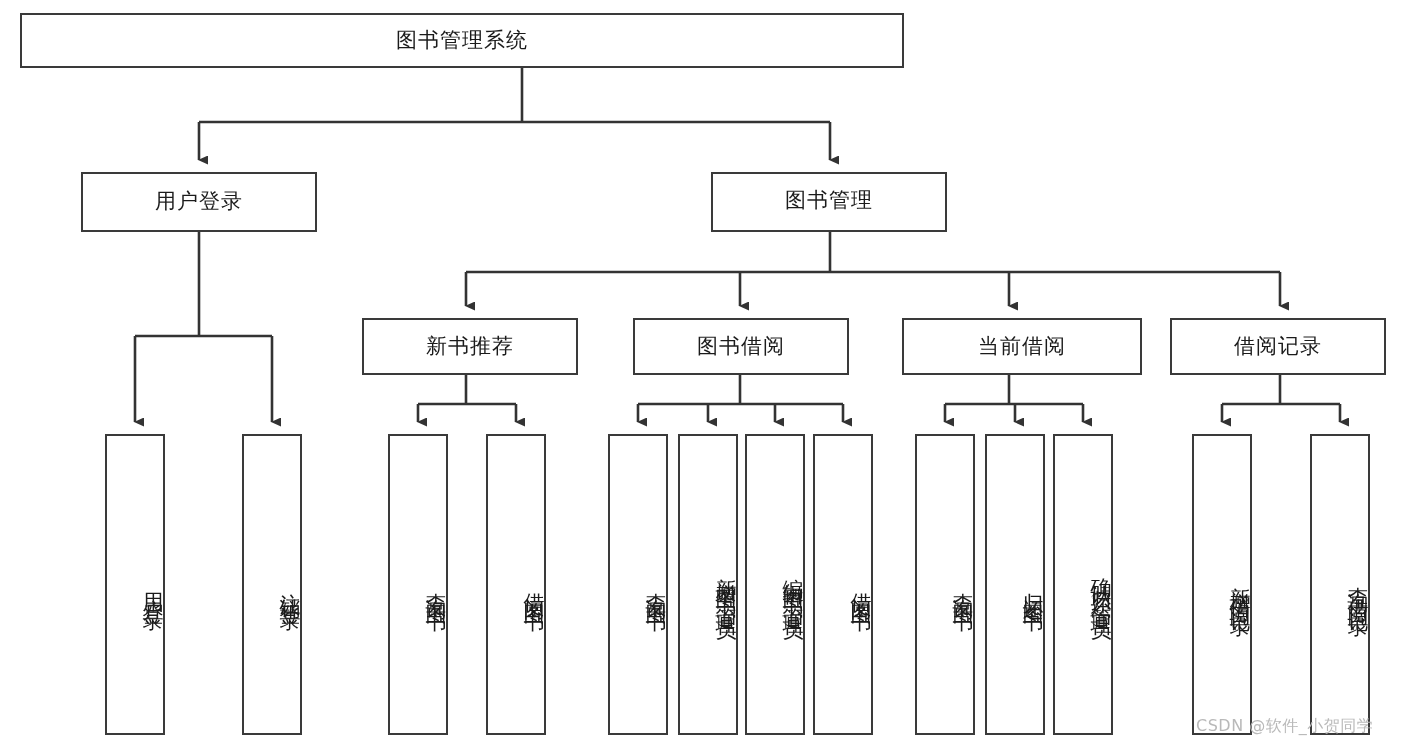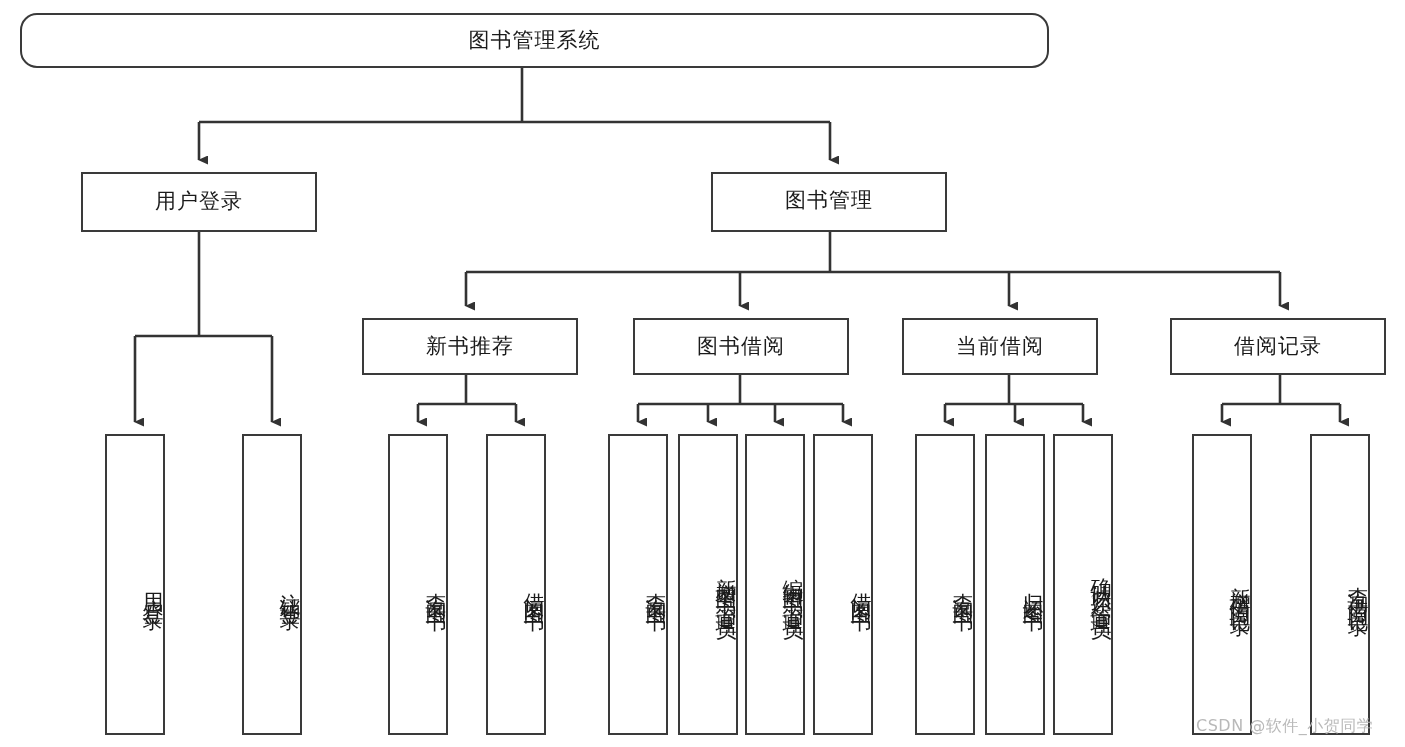--- a/index.html
+++ b/index.html
@@ -125,38 +125,38 @@
     </g>
 
     <g stroke="#333333" stroke-width="2.6" fill="none">
       <path d="M1280,375 L1280,404"></path>
       <path d="M1222,404 L1340,404"></path>
       <path d="M1222,404 L1222,422" marker-end="url(#arrowhead)"></path>
       <path d="M1340,404 L1340,422" marker-end="url(#arrowhead)"></path>
     </g>
   </svg>
 
-  <div class="node horiz" style="left:20px; top:13px; width:1029px; height:55px;border-radius:17px;">
+  <div class="node horiz" style="left:20px; top:13px; width:884px; height:55px;">
     <span class="label">图书管理系统</span>
   </div>
 
   <div class="node horiz" style="left:81px; top:172px; width:236px; height:60px;">
     <span class="label">用户登录</span>
   </div>
   <div class="node horiz" style="left:711px; top:172px; width:236px; height:60px;font-family:Liberation Mono, monospace;">
     <span class="label">图书管理</span>
   </div>
 
   <div class="node horiz" style="left:633px; top:318px; width:216px; height:57px;">
     <span class="label">图书借阅</span>
   </div>
   <div class="node horiz" style="left:362px; top:318px; width:216px; height:57px;">
     <span class="label">新书推荐</span>
   </div>
-  <div class="node horiz" style="left:902px; top:318px; width:196px; height:57px;">
+  <div class="node horiz" style="left:902px; top:318px; width:240px; height:57px;">
     <span class="label">当前借阅</span>
   </div>
   <div class="node horiz" style="left:1170px; top:318px; width:216px; height:57px;text-align:right;">
     <span class="label">借阅记录</span>
   </div>
 
   <div class="node vert" style="left:105px; top:434px; width:60px; height:301px;">
     <span class="label">用户登录</span>
   </div>
   <div class="node vert" style="left:242px; top:434px; width:60px; height:301px;">

